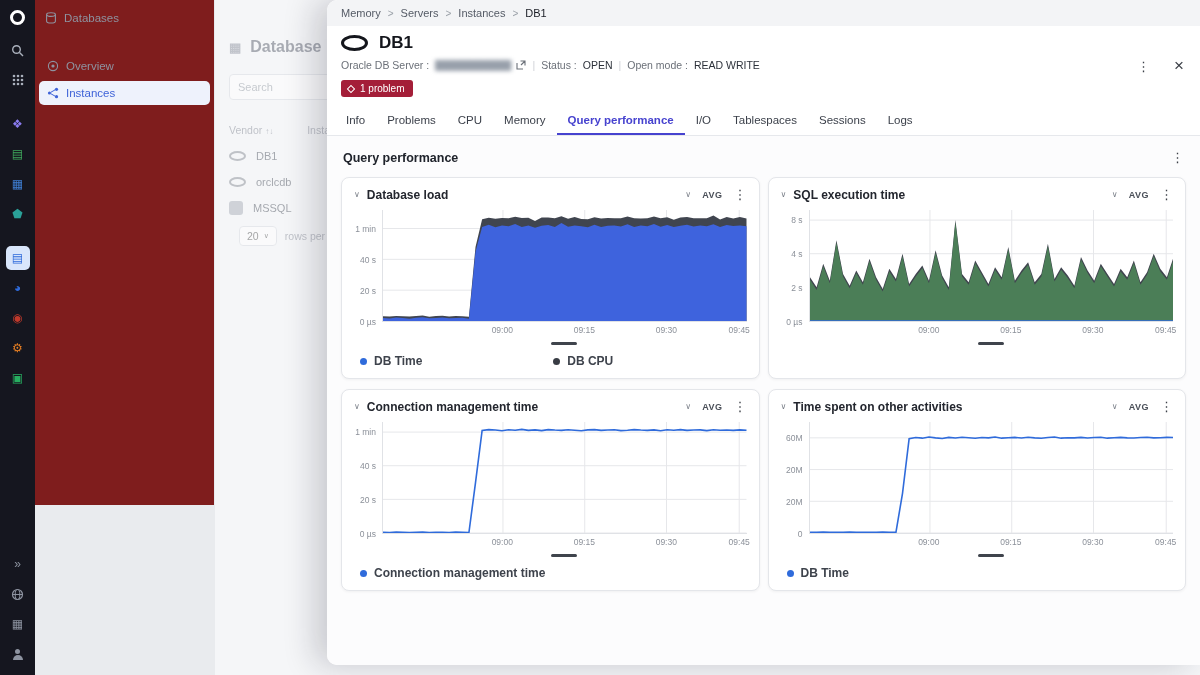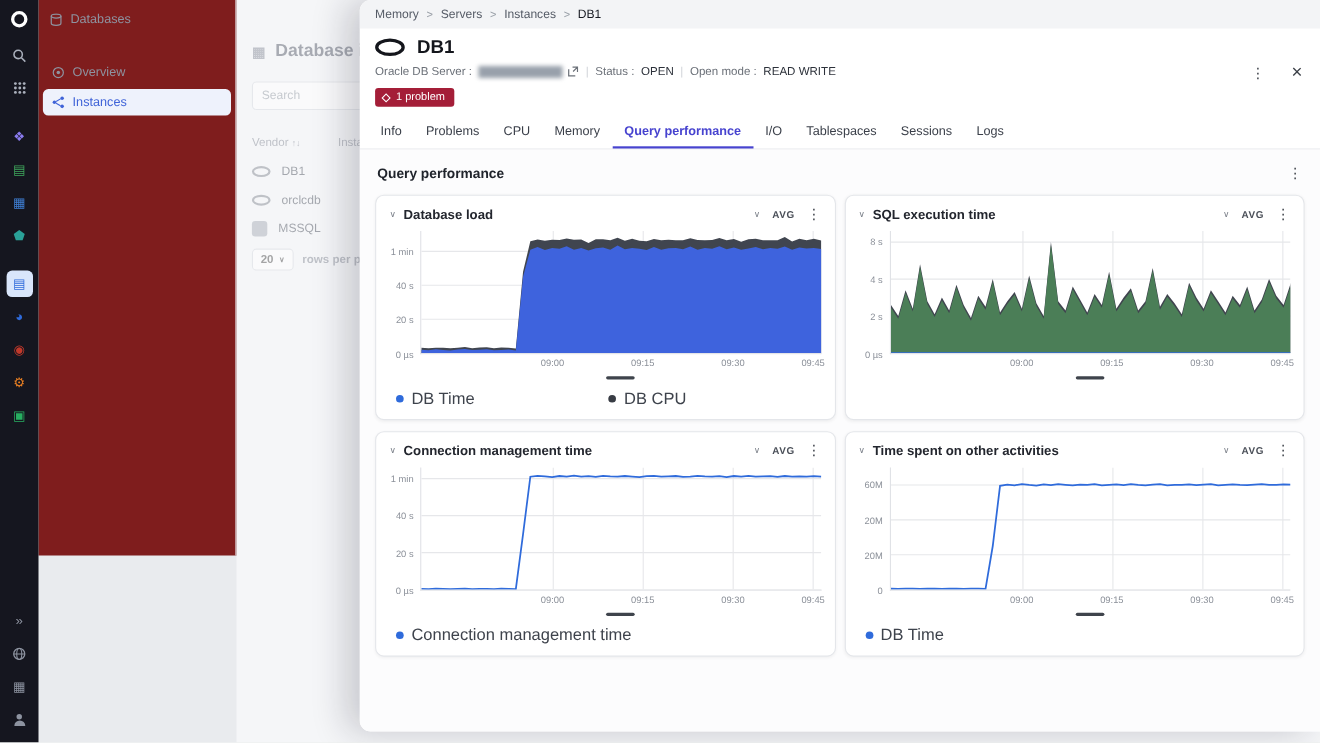--- a/index.html
+++ b/index.html
@@ -29,21 +29,21 @@
   .bgcontent { position:absolute; left:215px; top:0; right:0; height:675px; background:#f5f6f8; z-index:1; }
   .bg-inner { opacity:.5; position:relative; width:100%; height:100%; }
   .bg-title { position:absolute; left:14px; top:38px; font-size:16px; font-weight:bold; color:#5d6370; display:flex; align-items:center; gap:9px; white-space:nowrap; }
   .bg-title .sq { font-size:13px; color:#8e93a0; }
   .bg-search { position:absolute; left:14px; top:74px; width:150px; height:26px; border:1px solid #d9dce1; border-radius:4px; background:#fff; font-size:11px; padding:0 8px; color:#555; }
   .bg-search::placeholder { color:#9aa0a8; }
   .bg-thead { position:absolute; left:14px; top:124px; font-size:10.5px; color:#8a8f9a; display:flex; gap:34px; white-space:nowrap; }
   .bg-row { position:absolute; left:14px; display:flex; align-items:center; gap:10px; font-size:11px; color:#555b66; white-space:nowrap; }
   .oval { width:17px; height:10px; border:2px solid #8a8f98; border-radius:50%; flex:none; }
   .mssql-ic { width:14px; height:14px; border-radius:3px; background:#aab0ba; flex:none; }
-  .bg-pager { position:absolute; left:14px; top:226px; display:flex; align-items:center; gap:8px; font-size:10.5px; color:#8a8f9a; white-space:nowrap;font-weight:bold; }
+  .bg-pager { position:absolute; left:24px; top:226px; display:flex; align-items:center; gap:8px; font-size:10.5px; color:#8a8f9a; white-space:nowrap; }
   .pager-chip { border:1px solid #d9dce1; border-radius:4px; background:#fff; padding:3px 7px; display:flex; gap:5px; align-items:center; color:#555; }
 
   
   .overlay { position:absolute; left:327px; top:0; right:0; bottom:10px; background:#fff; border-radius:10px 0 0 10px; box-shadow:-12px 0 32px rgba(20,22,40,.20); z-index:10; overflow:hidden; display:flex; flex-direction:column; }
   .breadcrumb-bar { height:26px; flex:none; background:#f3f4f6; display:flex; align-items:center; gap:7px; padding:0 14px; font-size:11px; color:#555b66; border-radius:10px 0 0 0; }
   .crumb-sep { color:#9aa0a8; font-size:10px; }
   .crumb:last-of-type { color:#191c24; }
 
   .panel-header { padding:7px 14px 0; position:relative; flex:none; }
   .title-row { display:flex; align-items:center; gap:11px; }
@@ -77,21 +77,21 @@
 
   .chart-wrap { display:flex; padding:0 12px 0 4px; }
   .ylabels { width:36px; position:relative; font-size:8.5px; color:#8b9099; flex:none; }
   .ylabels span { position:absolute; right:6px; white-space:nowrap; }
   .plot { flex:1; position:relative; height:112px; border-left:1px solid #e0e2e6; border-bottom:1px solid #e0e2e6; }
   .plot svg { position:absolute; inset:0; width:100%; height:100%; display:block; }
   .xlabels { height:15px; position:relative; font-size:8.5px; color:#8b9099; margin:0 12px 0 40px; }
   .xlabels span { position:absolute; top:3px; transform:translateX(-50%); white-space:nowrap; }
   .scroll-dash { width:26px; height:3px; background:#3f444c; border-radius:2px; margin:5px auto 4px; position:relative; left:14px; }
   .legend { display:flex; padding:5px 12px 6px 18px; }
-  .legend-item { flex:1; display:flex; align-items:center; gap:7px; font-size:15px; color:#3e434c; }
+  .legend-item { flex:1; display:flex; align-items:center; gap:7px; font-size:12px; color:#3e434c;font-weight:bold; }
   .dot { width:7px; height:7px; border-radius:50%; flex:none; }
 </style>
 </head>
 <body>
 
 <div class="rail">
   <div class="rail-logo"></div>
   <div class="rail-icon">
     <svg width="13" height="13" viewBox="0 0 13 13">
         <circle cx="5.5" cy="5.5" r="3.8" fill="none" stroke="#aab0bc" stroke-width="1.4"></circle>

